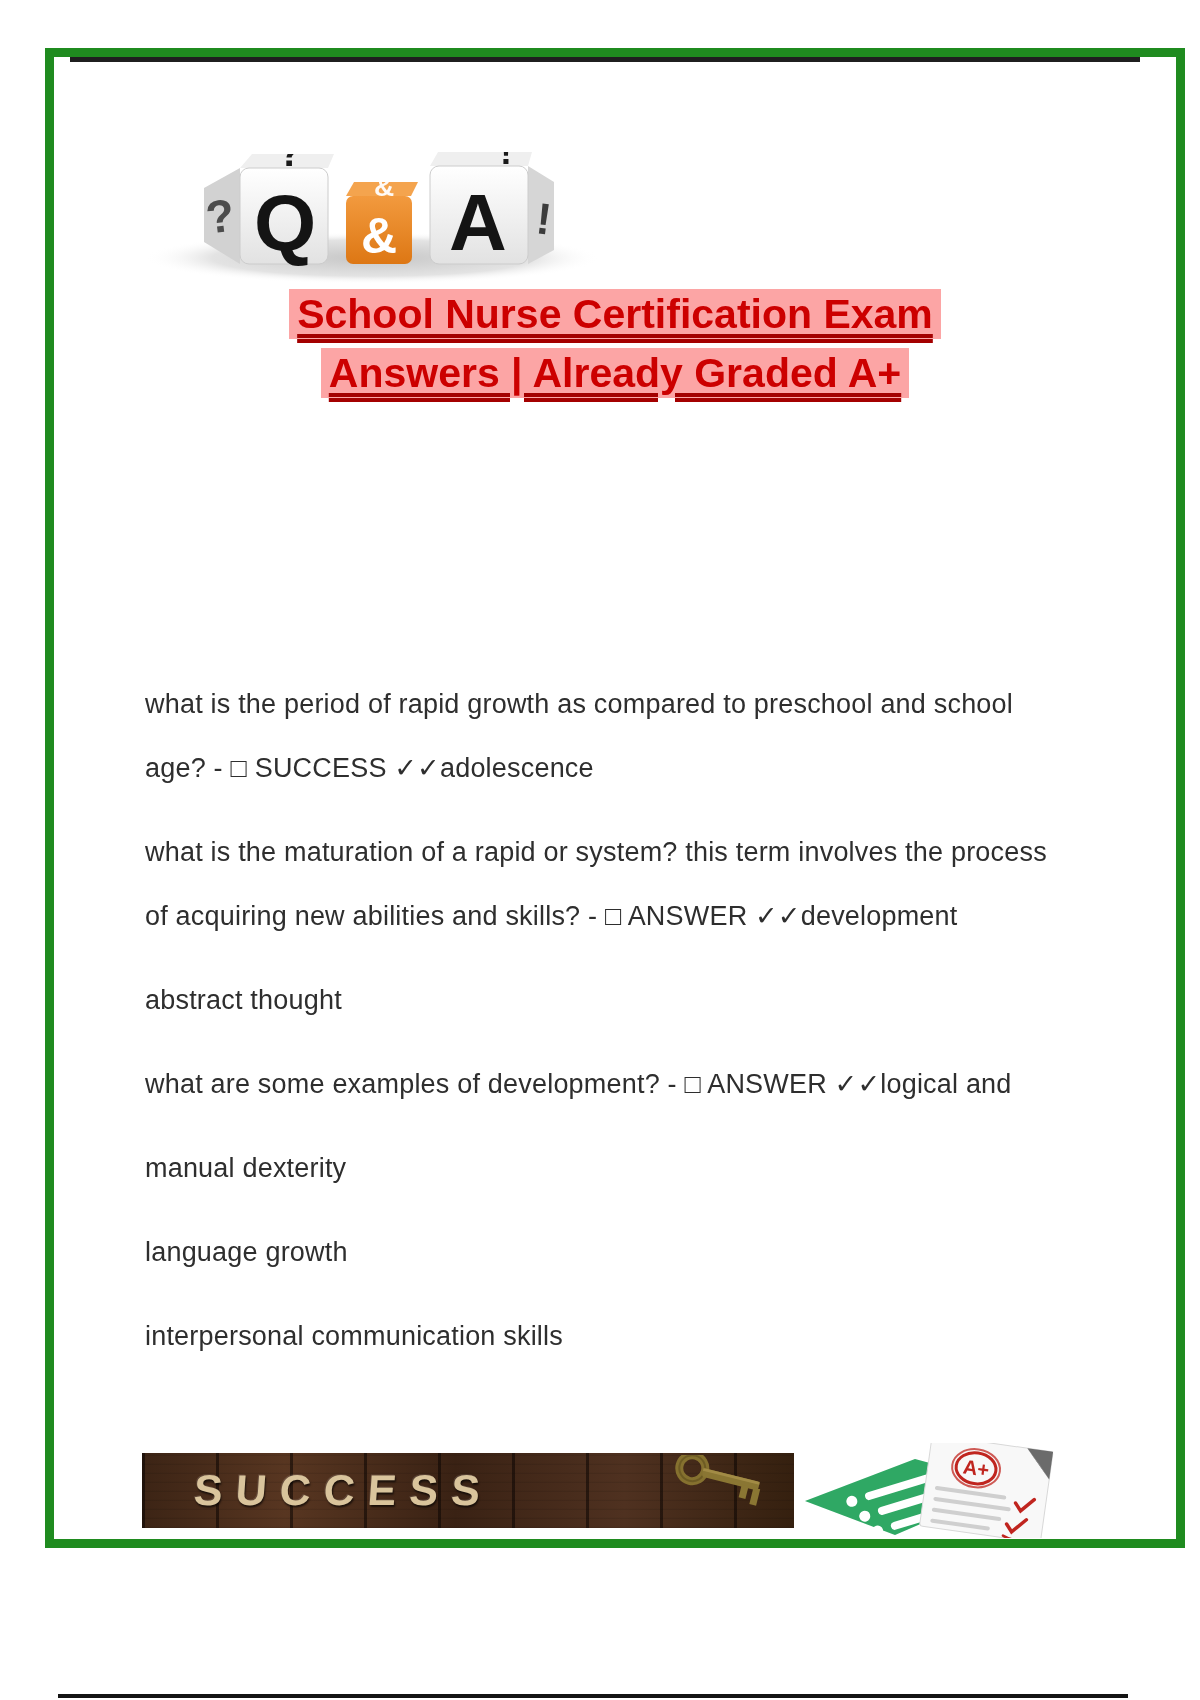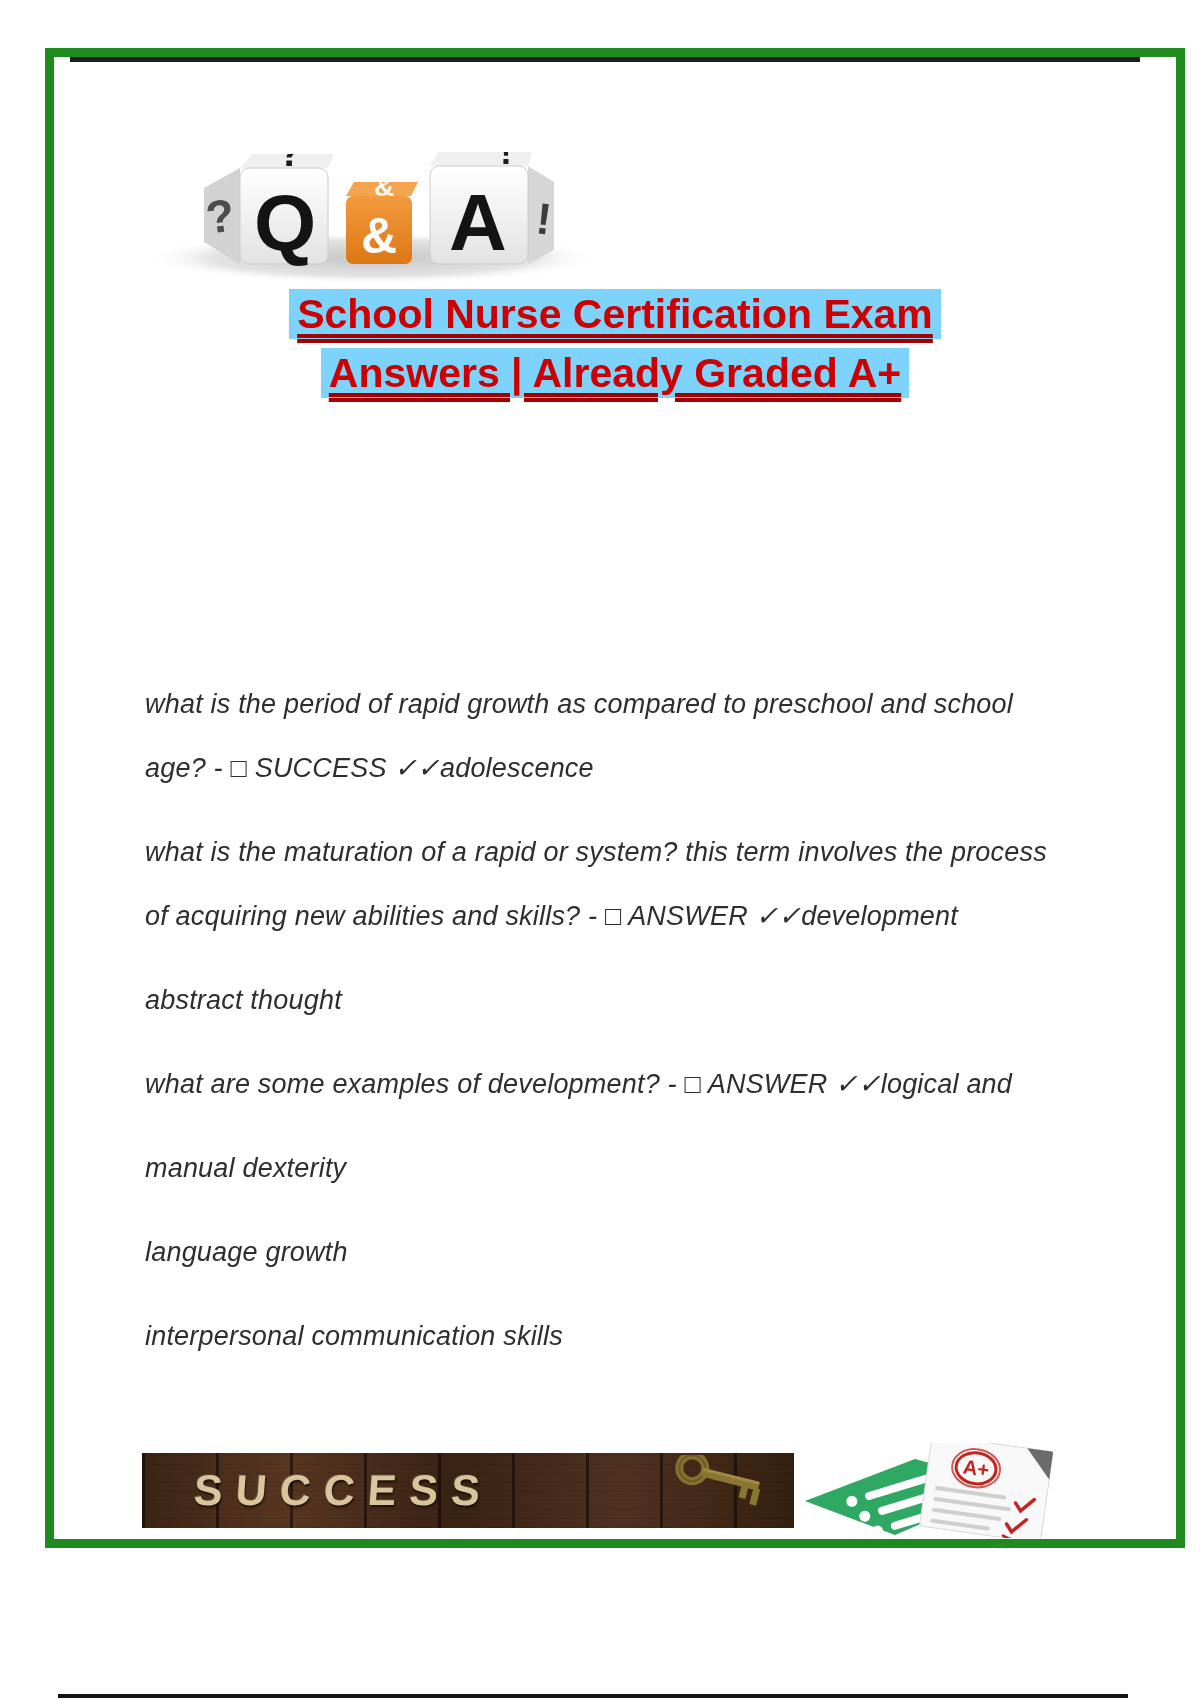--- a/index.html
+++ b/index.html
@@ -18,29 +18,29 @@
   .bottom-page-line{
     position:absolute;left:58px;top:1694px;width:1070px;height:4px;background:#141414;
   }
   
   .qa-dice{position:absolute;left:140px;top:100px;width:470px;height:195px;}
   svg text{font-family:"Liberation Sans",sans-serif;}
   
   .title{position:absolute;left:54px;top:289px;width:1122px;text-align:center;}
   .title-line{height:59px;}
   .title-line .hl{
-    display:inline-block;background:#7dd3fc;color:#cc0000;
+    display:inline-block;background:#fca5a5;color:#cc0000;
     font-weight:bold;font-size:41px;line-height:50px;padding:0 8px;
     text-decoration-line:underline;text-decoration-style:double;
     text-decoration-color:#a40000;text-underline-offset:6px;
   }
   
   .qa-text{position:absolute;left:145px;top:672px;width:960px;color:#2e2e2e;}
   .qa-text p{margin:0 0 20px 0;}
-  .qa-line{display:block;font-size:27px;line-height:64px;white-space:nowrap;letter-spacing:0.2px;font-style:italic;}
+  .qa-line{display:block;font-size:27px;line-height:64px;white-space:nowrap;letter-spacing:0.2px;}
   
   .success-banner{
     position:absolute;left:142px;top:1453px;width:652px;height:75px;overflow:hidden;
     background:
       repeating-linear-gradient(90deg, rgba(10,4,2,0.55) 0px, rgba(10,4,2,0.55) 3px, rgba(0,0,0,0) 3px, rgba(0,0,0,0) 74px),
       repeating-linear-gradient(0deg, rgba(0,0,0,0.12) 0px, rgba(0,0,0,0) 2px, rgba(0,0,0,0) 9px),
       linear-gradient(90deg,#3c2415 0%, #583621 22%, #3a2214 48%, #4f3120 74%, #35200f 100%);
   }
   .success-text{
     position:absolute;left:52px;top:50%;transform:translateY(-52%) skewX(-4deg);

